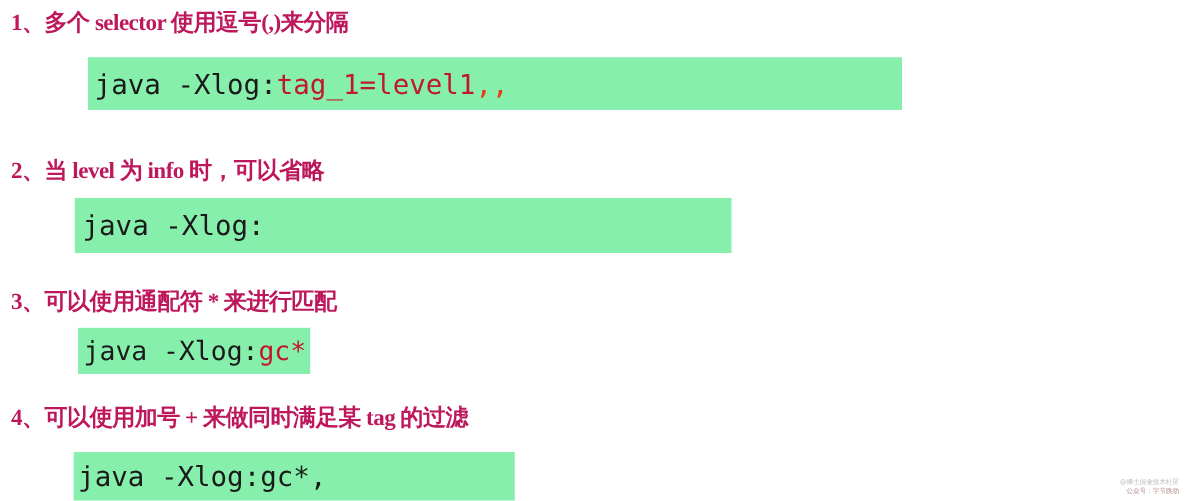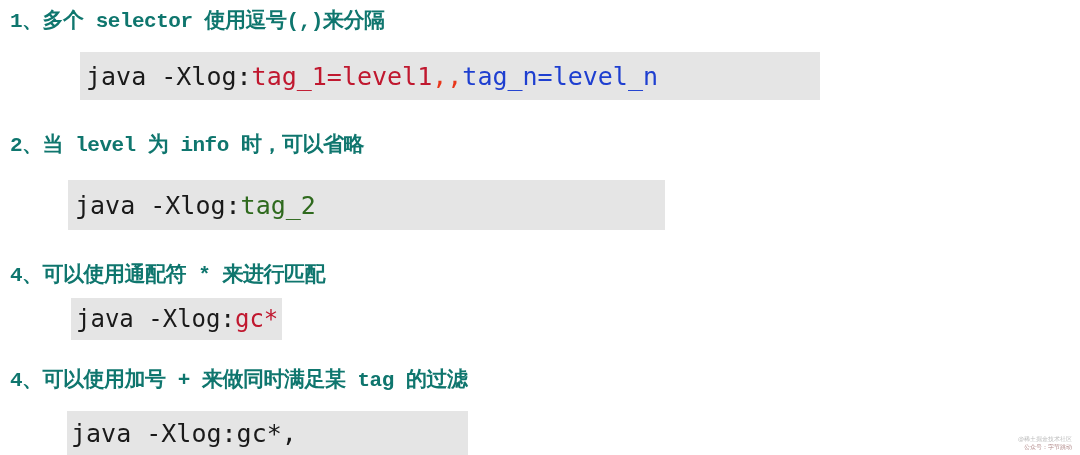--- a/index.html
+++ b/index.html
@@ -1,26 +1,26 @@
 <!DOCTYPE html>
 <html><head>
   <meta charset="utf-8">
   <style>
     html, body { margin: 0; padding: 0; }
     body {
       width: 1080px; height: 455px; background: #ffffff; position: relative; overflow: hidden;
       font-family: "DejaVu Sans", sans-serif;
     }
     .heading {
-      position: absolute; left: 10px; font-size: 21px; font-weight: bold; color: #0f766e;
+      position: absolute; left: 10px; font-size: 21px; font-weight: bold; color: #be185d;
       letter-spacing: -0.5px; white-space: nowrap;
-      font-family: Liberation Mono, monospace;
+      font-family: Liberation Serif, serif;
     }
     .code {
-      position: absolute; background: #e5e5e5; color: #1a1a1a;
+      position: absolute; background: #86efac; color: #1a1a1a;
       font-family: "DejaVu Sans Mono", monospace; white-space: nowrap;
       box-sizing: border-box; display: flex; align-items: center;
     }
     .code span { white-space: pre; }
     .c-red { color: #c0182f; }
     .c-green { color: #2f6a1e; }
     .c-blue { color: #1e3fd0; }
     .c-orange { color: #e8361a; }
     .c-dark { color: #1a1a1a; }
     .watermark {
@@ -31,30 +31,28 @@
   </style>
 </head>
 <body>
 
 <div class="heading" style="top:6px;">1、多个 selector 使用逗号(,)来分隔</div>
 <div class="code" style="left:80px; top:52px; width:740px; height:48px; padding-left:6px; font-size:25px;">
   <span class="c-dark">java -Xlog:</span>
   <span class="c-red">tag_1=level1</span>
   <span class="c-orange">,</span>
   <span class="c-orange">,</span>
-  <span class="c-blue">tag_n=level_n</span>
 </div>
 
-<div class="heading" style="top:130px;">2、当 level 为 info 时，可以省略</div>
+<div class="heading" style="top:141px;">2、当 level 为 info 时，可以省略</div>
 <div class="code" style="left:68px; top:180px; width:597px; height:50px; padding-left:7px; font-size:25px;">
   <span class="c-dark">java -Xlog:</span>
-  <span class="c-green">tag_2</span>
 </div>
 
-<div class="heading" style="top:260px;">4、可以使用通配符 * 来进行匹配</div>
+<div class="heading" style="top:260px;">3、可以使用通配符 * 来进行匹配</div>
 <div class="code" style="left:71px; top:298px; width:211px; height:42px; padding-left:5px; font-size:24px;">
   <span class="c-dark">java -Xlog:</span>
   <span class="c-red">gc*</span>
 </div>
 
 <div class="heading" style="top:365px;">4、可以使用加号 + 来做同时满足某 tag 的过滤</div>
 <div class="code" style="left:67px; top:411px; width:401px; height:44px; padding-left:4px; font-size:25px;">
   <span class="c-dark">java -Xlog:</span>
   <span class="c-dark">gc*,</span>
 </div>

